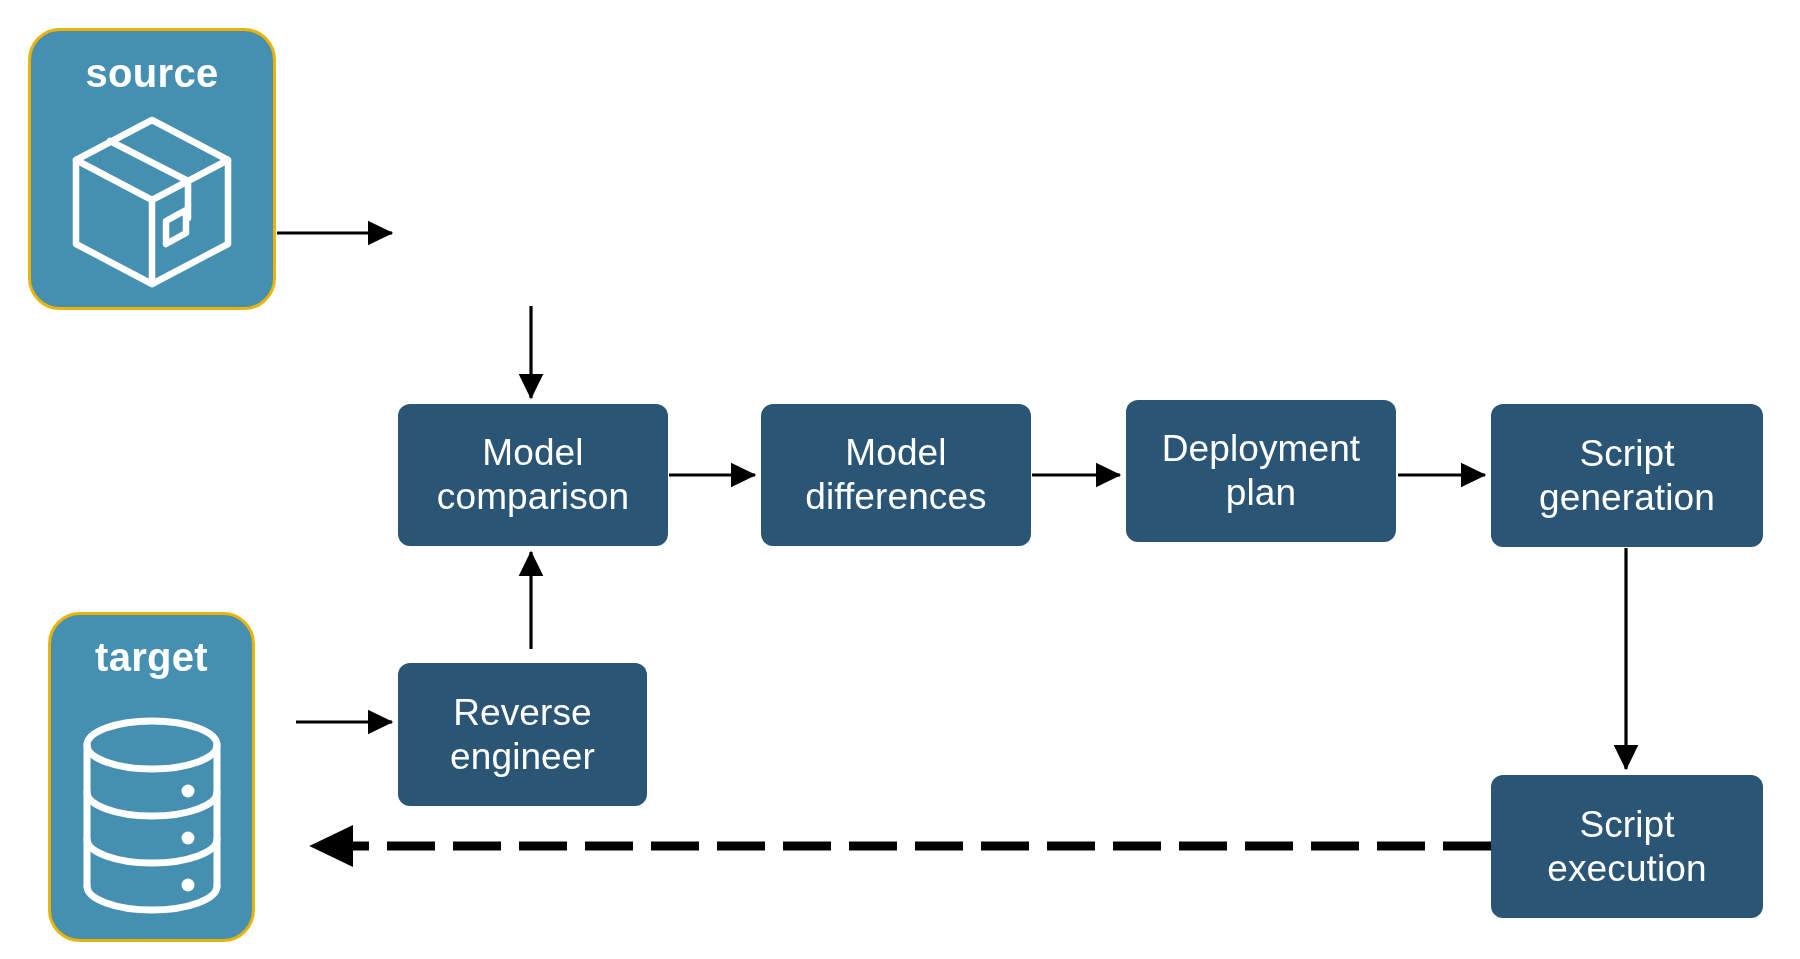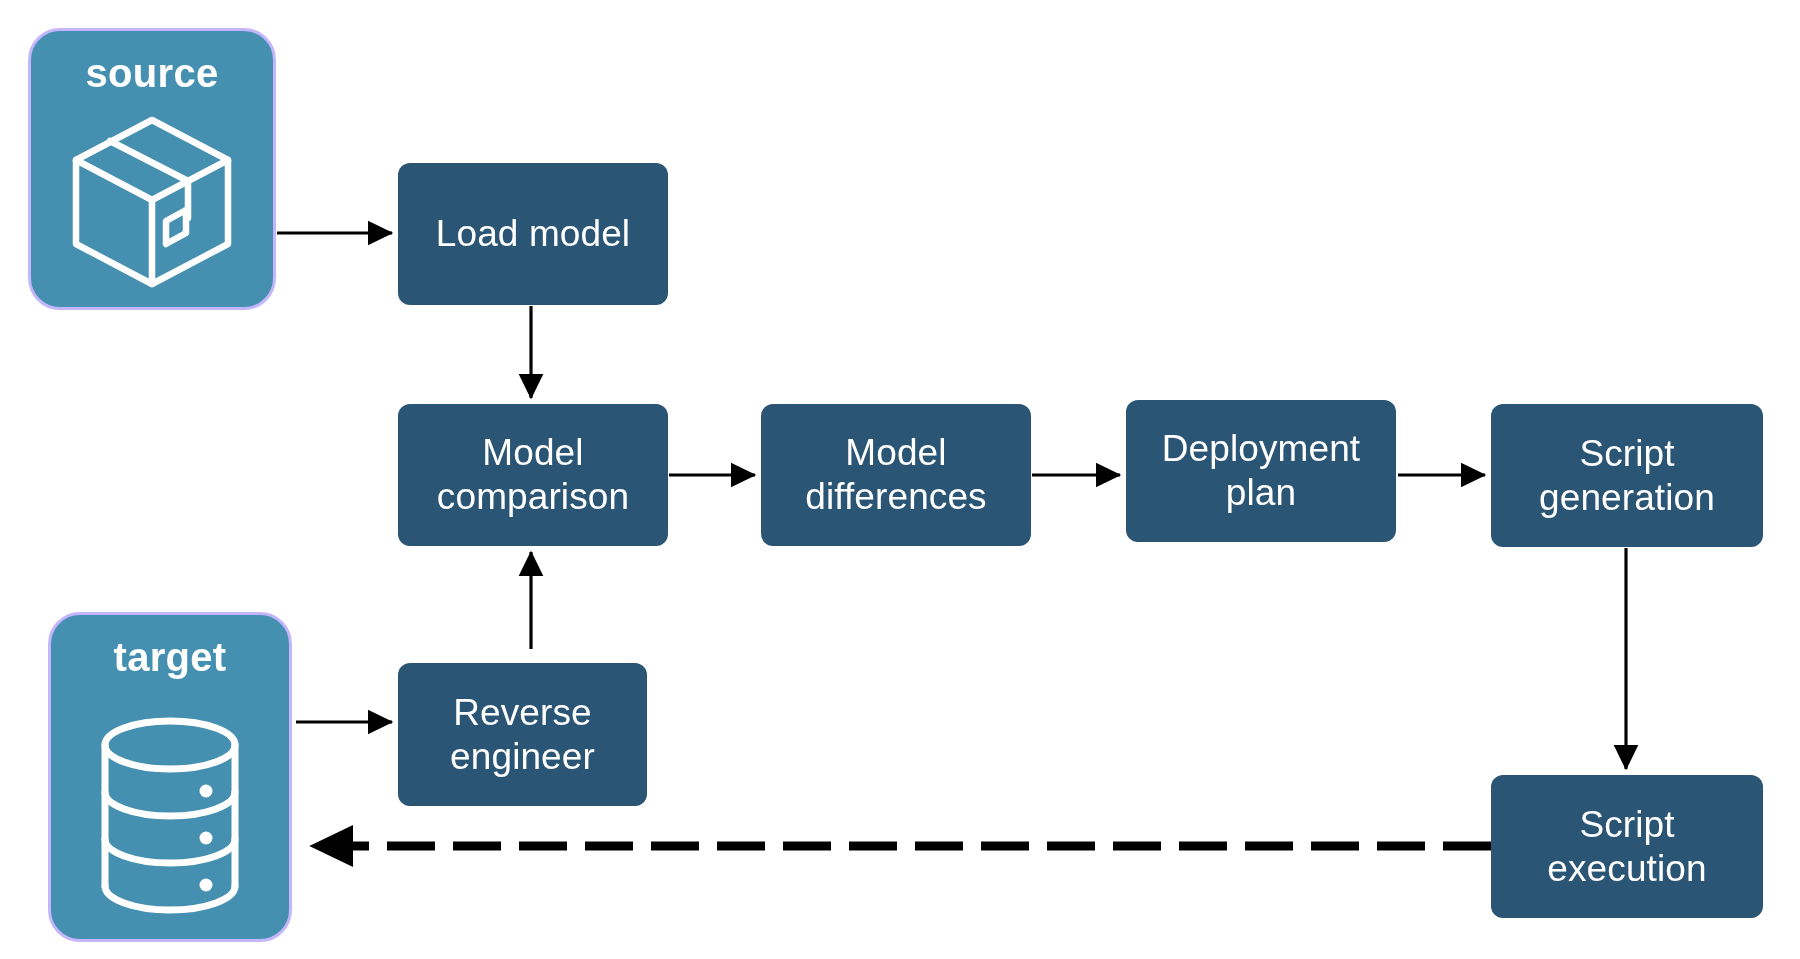--- a/index.html
+++ b/index.html
@@ -39,21 +39,21 @@
     background: #2b5574;
     border-radius: 12px;
     font-size: 37px;
     line-height: 1.18;
     font-weight: 400;
     letter-spacing: 0.1px;
     padding: 4px 8px;
   }
   .endpoint {
     background: #4590b0;
-    border: 3px solid #c4b5fd;
+    border: 3px solid #eab308;
     border-radius: 32px;
     flex-direction: column;
     justify-content: flex-start;
   }
   .endpoint-label {
     font-size: 40px;
     font-weight: bold;
     letter-spacing: 0.3px;
     margin-top: 20px;
   }
@@ -112,42 +112,39 @@
           <path d="M14,46 L90,86 L166,46"></path>
           <path d="M90,86 L90,170"></path>
           <path d="M48,27 L126,67"></path>
           <path d="M126,67 L126,104"></path>
         </g>
         <path d="M104,107 L124,96 L124,119 L104,130 Z" fill="none" stroke="#ffffff" stroke-width="6.5" stroke-linejoin="round"></path>
       </svg>
     </div>
   </div>
 
-  <div class="node endpoint" style="left:48px; top:612px; width:244px; height:330px;gap:12px;">
+  <div class="node endpoint" style="left:48px; top:612px; width:207px; height:330px;gap:12px;">
     <div class="endpoint-label">target</div>
     <div class="endpoint-icon">
       <svg width="160" height="205" viewBox="0 0 160 205" xmlns="http://www.w3.org/2000/svg">
         <g fill="none" stroke="#ffffff" stroke-width="7" stroke-linejoin="round" stroke-linecap="round">
           <ellipse cx="80" cy="32" rx="65" ry="24"></ellipse>
           <path d="M15,32 L15,173"></path>
           <path d="M145,32 L145,173"></path>
           <path d="M15,173 A65,24 0 0 0 145,173"></path>
           <path d="M15,79 A65,24 0 0 0 145,79"></path>
           <path d="M15,126 A65,24 0 0 0 145,126"></path>
         </g>
         <circle cx="116" cy="78" r="6.5" fill="#ffffff"></circle>
         <circle cx="116" cy="125" r="6.5" fill="#ffffff"></circle>
         <circle cx="116" cy="172" r="6.5" fill="#ffffff"></circle>
       </svg>
     </div>
   </div>
 
-  <div class="node proc" style="left:398px; top:163px; width:270px; height:142px;">
-    <span class="proc-text">Load model</span>
-  </div>
 
   <div class="node proc" style="left:398px; top:404px; width:270px; height:142px;">
     <span class="proc-text">Model
 comparison</span>
   </div>
 
   <div class="node proc" style="left:761px; top:404px; width:270px; height:142px;">
     <span class="proc-text">Model
 differences</span>
   </div>

